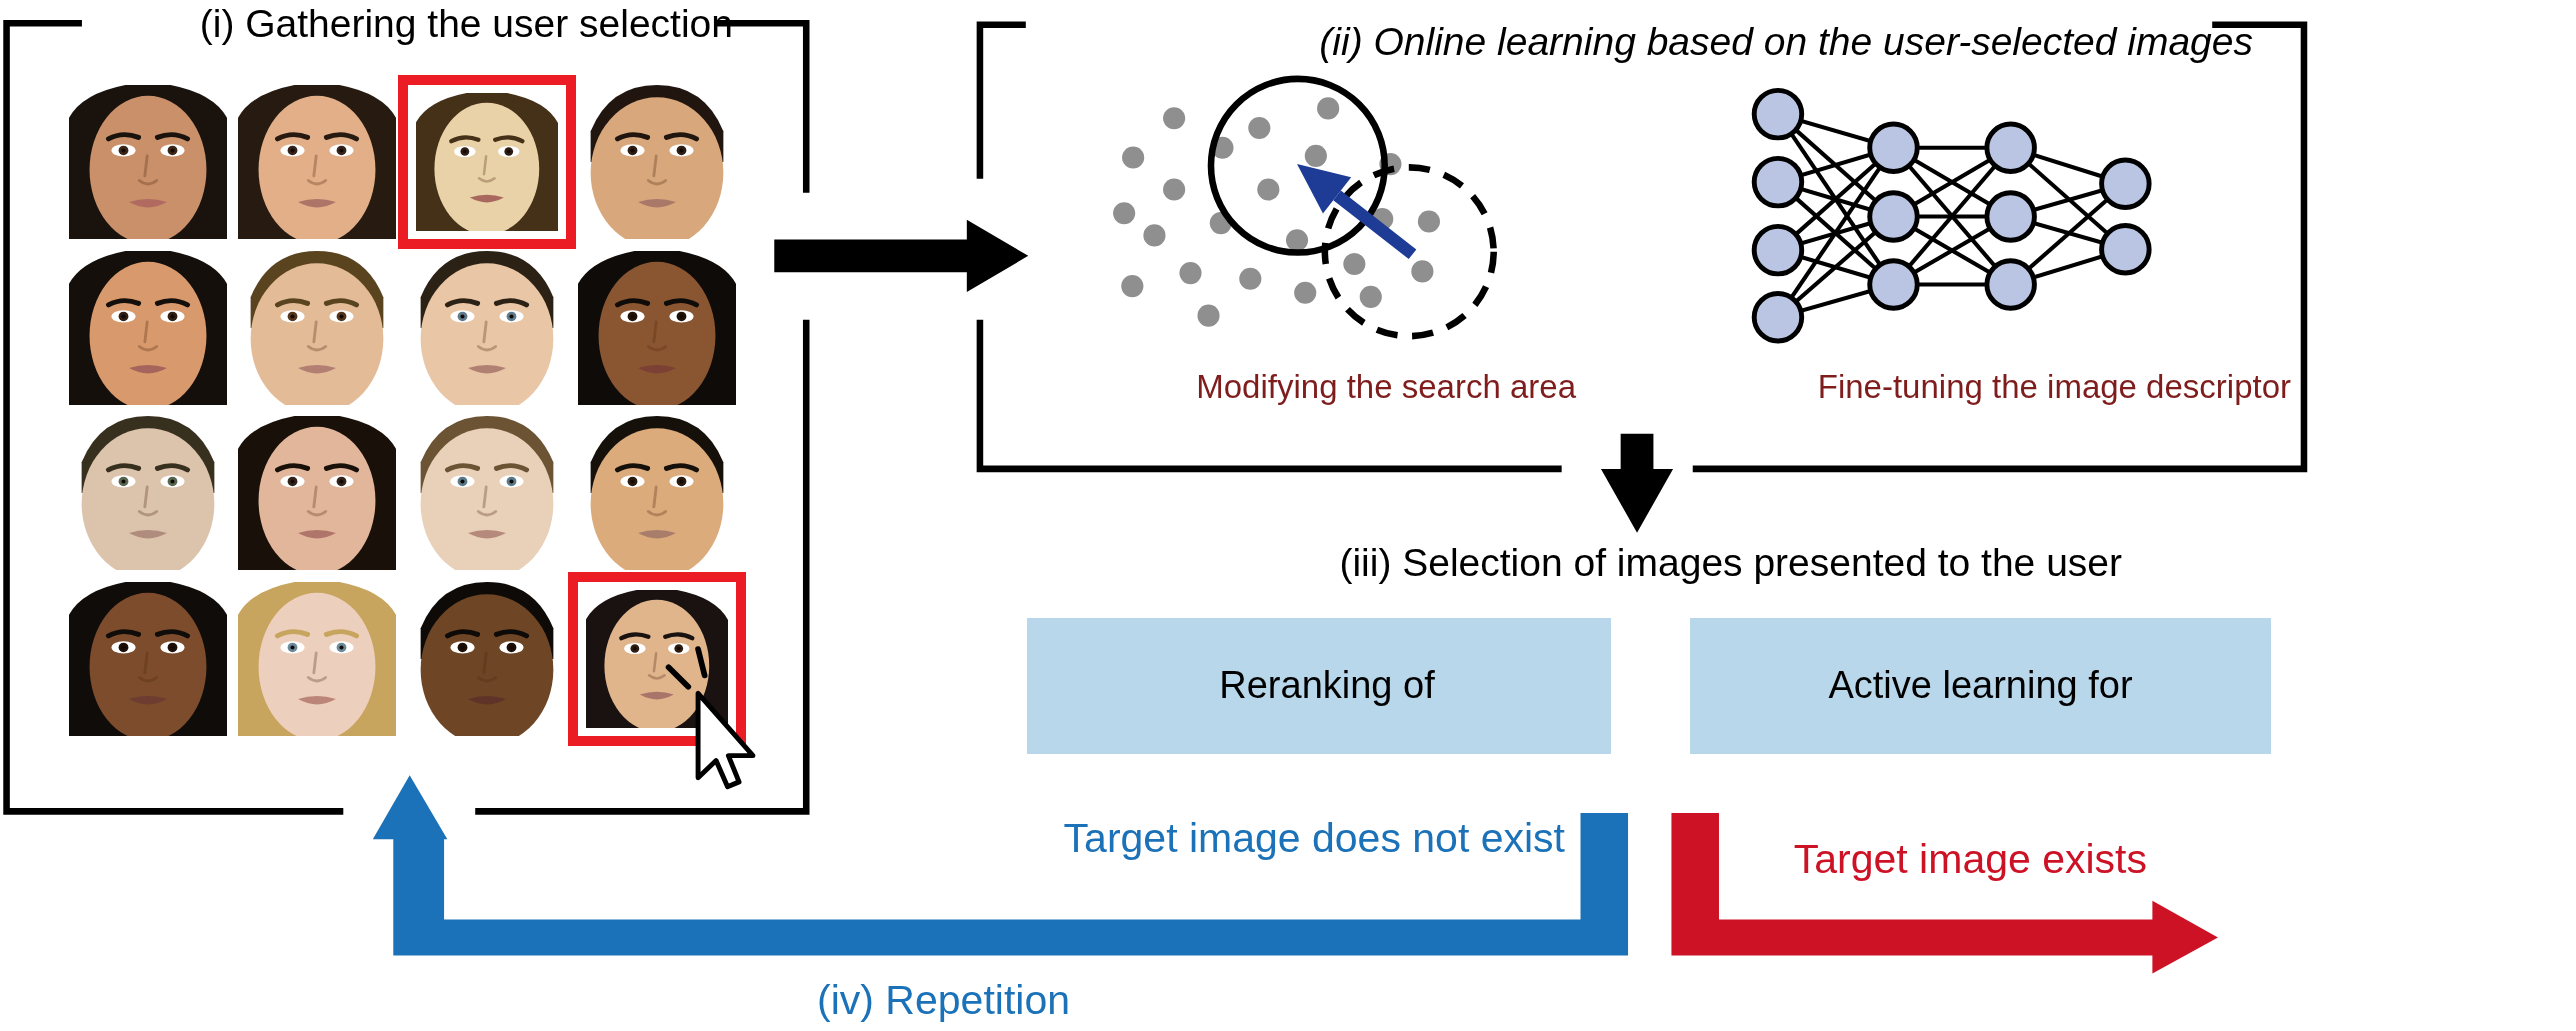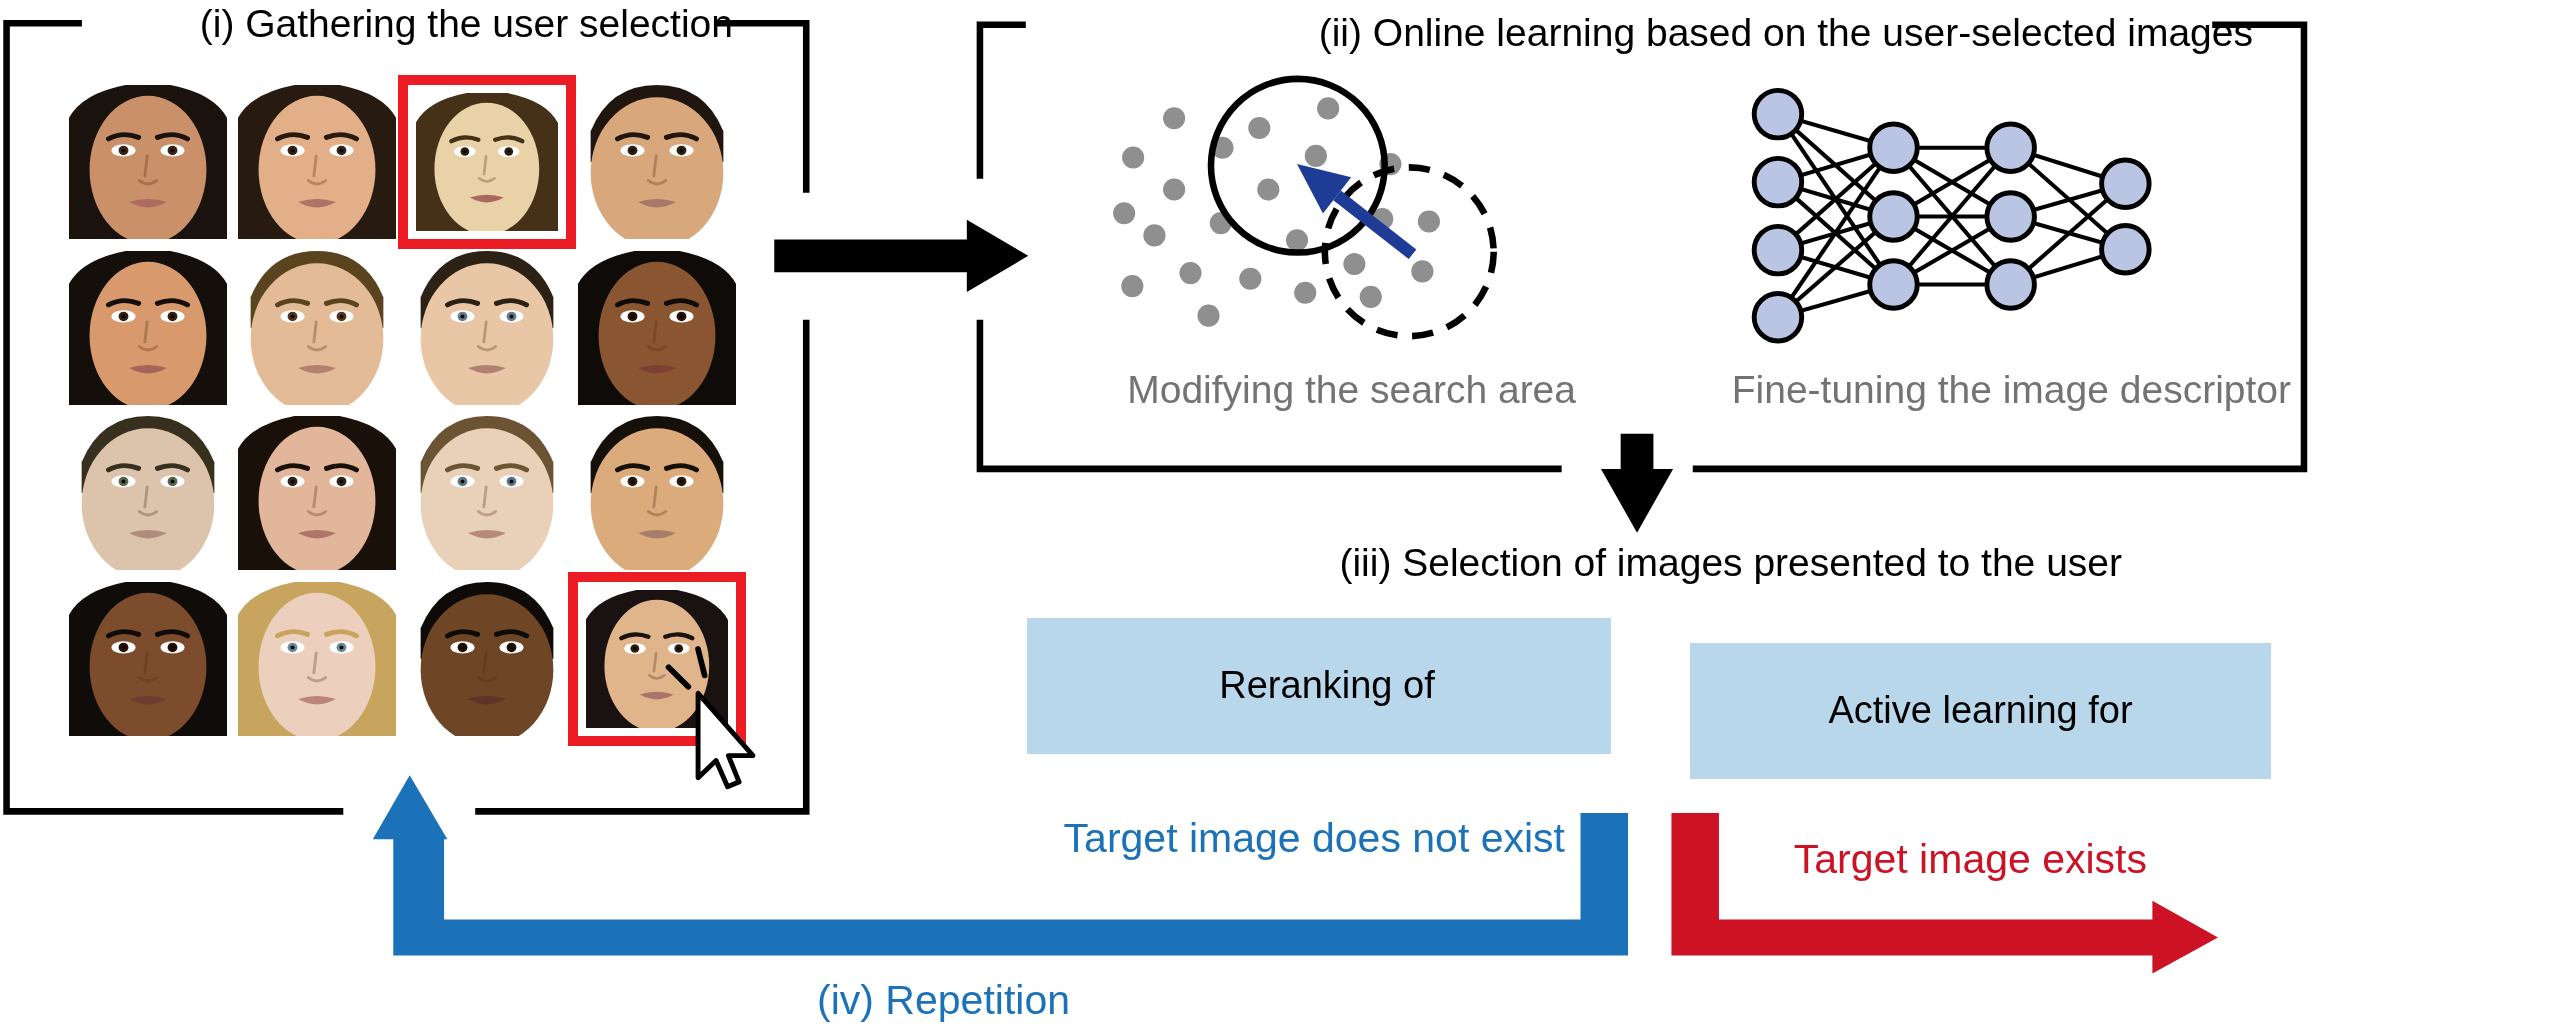--- a/index.html
+++ b/index.html
@@ -13,21 +13,21 @@
   #overlay  { position:absolute; left:0; top:0; z-index:2; pointer-events:none; }
   .txt-layer { position:absolute; left:0; top:0; width:100%; height:100%; z-index:3; }
 
   .cell { position:absolute; }
   .cell svg { width:100%; height:100%; display:block; }
   .cell.selected { padding:8.2px; }
   .sel-frame { position:absolute; border:10.7px solid var(--selection_red,#ec1c24); background:transparent; }
 
   .lbl { position:absolute; text-align:right; white-space:nowrap; line-height:1.1; }
   .title { font-size:39px; color:#000; }
-  .sublabel { font-size:39px; color:#737373; }
+  .sublabel { font-size:33px; color:#7f1d1d; }
   .blue-txt { color:var(--blue,#1b72b8); font-size:41px; }
   .red-txt  { color:var(--red,#cd1225);  font-size:41px; }
 
   .bluebox {
     position:absolute; background:var(--box_blue,#b9d7ea);
     display:flex; flex-direction:column; align-items:center; justify-content:center;
     font-size:38px; line-height:1.25; text-align:center; color:#000; z-index:3;
   }
 </style>
 </head>
@@ -408,32 +408,32 @@
     <g>
       <line x1="840" y1="838" x2="816" y2="814" stroke="#000" stroke-width="7" stroke-linecap="round"></line>
       <line x1="860" y1="824" x2="852" y2="792" stroke="#000" stroke-width="7" stroke-linecap="round"></line>
       <path d="M852,846 L852,949 L874,928 L888,960 L902,954 L889,922 L919,922 Z" fill="#fff" stroke="#000" stroke-width="6" stroke-linejoin="round"></path>
     </g>
   </svg>
 
   <div class="txt-layer">
     <div class="lbl title" style="left:78px;top:3.3px;width:655px;">(i) Gathering the user selection</div>
 
-    <div class="lbl title" style="left:1024px;top:12px;width:1229px;">(ii) Online learning based on the user-selected images</div>
+    <div class="lbl title" style="left:1024px;top:21px;width:1229px;font-style:italic;">(ii) Online learning based on the user-selected images</div>
 
     <div class="lbl sublabel" style="left:1043px;top:369px;width:533px;">Modifying the search area</div>
 
     <div class="lbl title" style="left:1139px;top:542px;width:983px;">(iii) Selection of images presented to the user</div>
 
     <div class="lbl sublabel" style="left:1619px;top:369px;width:672px;">Fine-tuning the image descriptor</div>
 
     <div class="bluebox" style="left:1027px;top:618px;width:584px;height:136px;padding-left:16px;">
       <span>Reranking of</span>
     </div>
-    <div class="bluebox" style="left:1690px;top:618px;width:581px;height:136px;margin-top:25px;">
+    <div class="bluebox" style="left:1690px;top:618px;width:581px;height:136px;">
       <span>Active learning for</span>
     </div>
 
     <div class="lbl blue-txt" style="left:1008px;top:816px;width:557px;">Target image does not exist</div>
 
     <div class="lbl red-txt" style="left:1721px;top:837px;width:426px;">Target image exists</div>
 
     <div class="lbl blue-txt" style="left:709px;top:978px;width:361px;">(iv) Repetition</div>
 
   </div>

